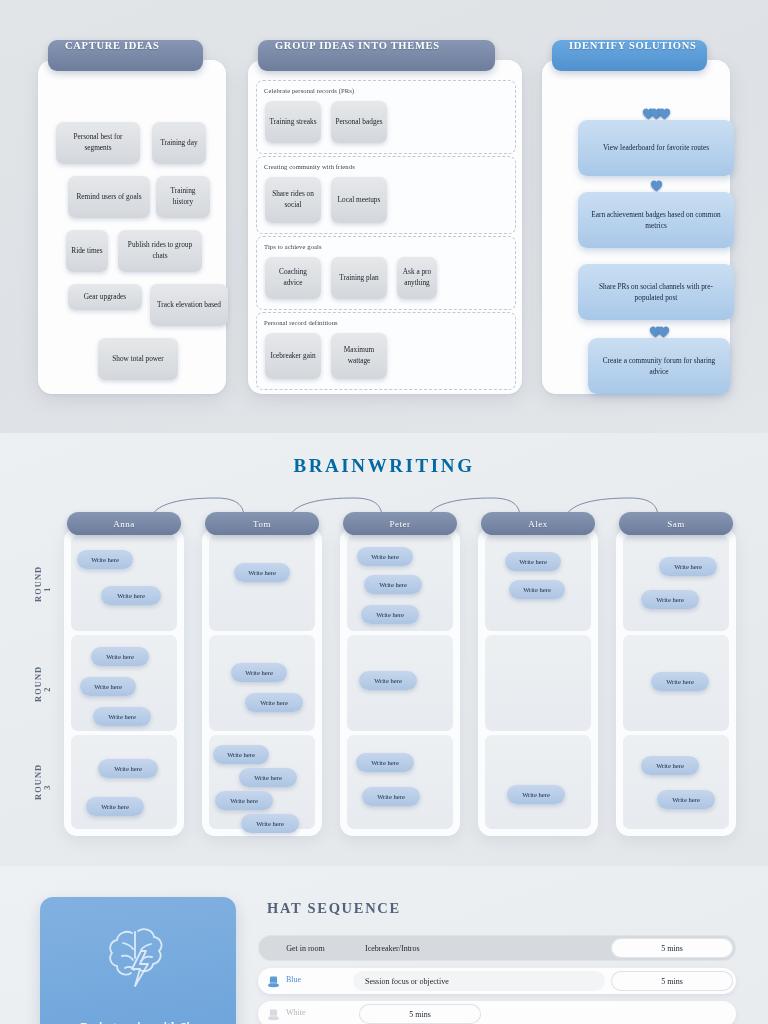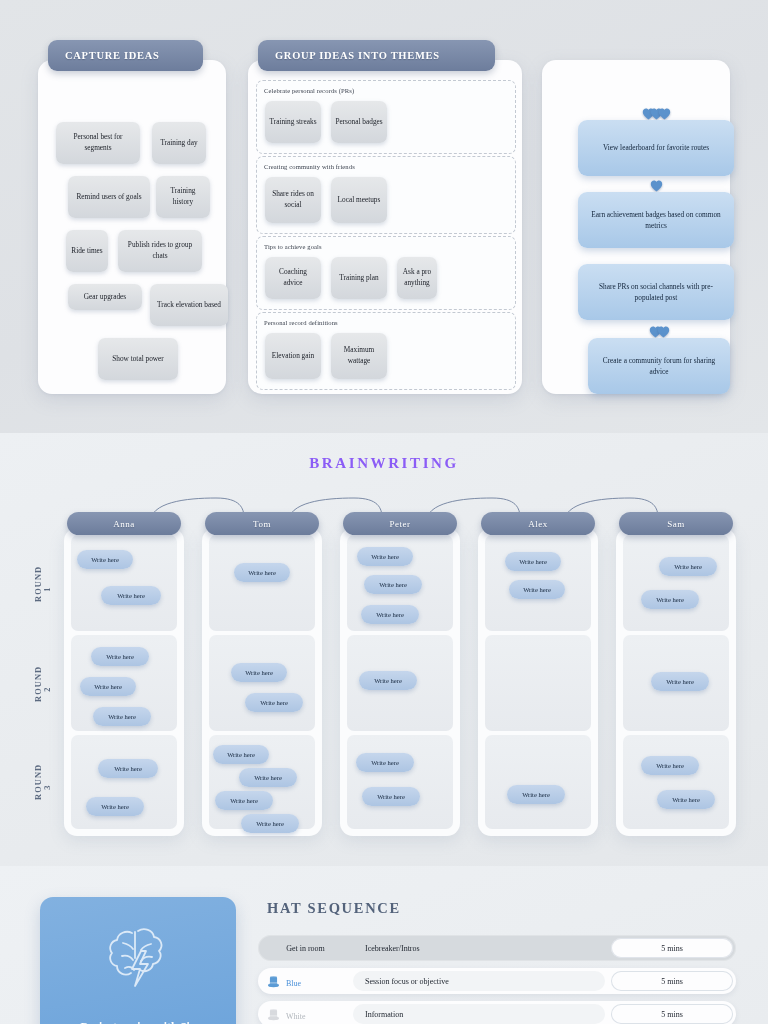--- a/index.html
+++ b/index.html
@@ -18,21 +18,21 @@
 
   
   .panel{
     position:absolute;background:#fdfdfe;border-radius:14px;
     box-shadow:0 6px 18px rgba(120,135,160,.18), 0 1px 3px rgba(120,135,160,.12);
   }
   .panel-head{
     position:absolute;border-radius:9px;
     color:#fff;font-family:"Liberation Serif",serif;font-weight:bold;
     font-size:10.5px;letter-spacing:.7px;
-    display:flex;align-items:center;padding-left:17px;
+    display:flex;padding-left:17px;
     box-shadow:0 3px 7px rgba(90,105,130,.32);
     text-shadow:0 1px 1px rgba(40,55,80,.35);
   }
   .head-slate{background:linear-gradient(180deg,#8796b2 0%,#6d7d9c 100%);}
   .head-blue{background:linear-gradient(180deg,#6aa9e0 0%,#4f91cf 100%);}
 
   
   .idea{
     position:absolute;border-radius:7px;
     background:linear-gradient(180deg,#e6e8ea 0%,#d3d7dc 100%);
@@ -54,21 +54,21 @@
     display:flex;align-items:center;justify-content:center;text-align:center;
     font-size:7.3px;color:#12243a;line-height:1.55;padding:3px 9px;box-sizing:border-box;
   }
   .hearts{position:absolute;display:flex;}
   .heart{width:13px;height:12px;margin-left:-5px;filter:drop-shadow(0 1px 1px rgba(70,100,140,.45));}
   .heart:first-child{margin-left:0;}
 
   
   .bw-title{
     position:absolute;left:0;top:455px;width:768px;text-align:center;
-    font-size:15px;font-weight:bold;letter-spacing:2.6px;color:#8b5cf6;
+    font-size:19px;font-weight:bold;letter-spacing:2.6px;color:#0369a1;
     font-family:"Liberation Serif",serif;
   }
   .bw-name{
     position:absolute;height:23px;border-radius:12px;
     background:linear-gradient(180deg,#8796b2 0%,#6c7c9b 100%);
     box-shadow:0 3px 6px rgba(95,110,140,.35);
     color:#fff;font-size:9px;display:flex;align-items:center;justify-content:center;
     letter-spacing:.5px;z-index:6;text-shadow:0 1px 1px rgba(40,55,80,.3);
   }
   .bw-col{
@@ -110,21 +110,21 @@
   .hat-title{
     position:absolute;left:267px;top:900px;font-size:14.5px;font-weight:bold;
     letter-spacing:1.7px;color:#54637b;
   }
   .hat-row{
     position:absolute;left:258px;width:478px;height:26px;border-radius:13px;
     display:flex;align-items:center;box-sizing:border-box;
   }
   .hat-row.first{background:#d6dade;box-shadow:inset 0 0 0 1px rgba(255,255,255,.25);}
   .hat-row.plain{background:#fdfdfe;box-shadow:0 2px 5px rgba(130,145,170,.16);}
-  .hat-name{width:95px;display:flex;align-items:flex-end;padding-left:9px;box-sizing:border-box;font-size:8px;}
+  .hat-name{width:95px;display:flex;align-items:flex-start;padding-left:9px;box-sizing:border-box;font-size:8px;}
   .hat-name.centered{justify-content:center;padding-left:0;color:#1c222c;}
   .hat-icon{width:13px;height:13px;margin-right:6px;flex:none;}
   .hat-desc{
     flex:1;height:20px;border-radius:10px;background:#f2f4f6;
     display:flex;align-items:center;padding-left:12px;box-sizing:border-box;
     font-size:8px;color:#1c222c;
   }
   .hat-row.first .hat-desc{background:transparent;}
   .hat-time{
     width:122px;height:20px;margin:0 3px 0 6px;border-radius:10px;background:#fdfdfe;
@@ -172,26 +172,29 @@
         <div class="idea" style="left: 74px; top: 20px; width: 56px; height: 46px;">Local meetups</div>
       </div>
       <div class="grp" style="left: 256px; top: 236px; width: 258px; height: 72px;">
         <div class="grp-lbl">Tips to achieve goals</div>
         <div class="idea" style="left: 8px; top: 20px; width: 56px; height: 42px;">Coaching advice</div>
         <div class="idea" style="left: 74px; top: 20px; width: 56px; height: 42px;">Training plan</div>
         <div class="idea" style="left: 140px; top: 20px; width: 40px; height: 42px;">Ask a pro anything</div>
       </div>
       <div class="grp" style="left: 256px; top: 312px; width: 258px; height: 76px;">
         <div class="grp-lbl">Personal record definitions</div>
-        <div class="idea" style="left: 8px; top: 20px; width: 56px; height: 46px;">Elevation gain</div>
+        <div class="idea" style="left: 8px; top: 20px; width: 56px; height: 46px;">Icebreaker gain</div>
         <div class="idea" style="left: 74px; top: 20px; width: 56px; height: 46px;">Maximum wattage</div>
       </div>
     </div>
 
   <div class="panel" style="left:542px;top:60px;width:188px;height:334px;"></div>
+  <div class="panel-head head-blue" style="left:552px;top:40px;width:138px;height:31px;">
+    <span>IDENTIFY SOLUTIONS</span>
+  </div>
   <div id="solutions">
       <div class="hearts" style="left: 642px; top: 108px;">
         <svg class="heart" viewBox="0 0 24 22">
           <path d="M12 21C12 21 1.5 14 1.5 7.2C1.5 3.5 4.3 1 7.4 1C9.6 1 11.2 2.2 12 3.6C12.8 2.2 14.4 1 16.6 1C19.7 1 22.5 3.5 22.5 7.2C22.5 14 12 21 12 21Z" fill="#5b92cc"></path>
         </svg>
         <svg class="heart" viewBox="0 0 24 22">
           <path d="M12 21C12 21 1.5 14 1.5 7.2C1.5 3.5 4.3 1 7.4 1C9.6 1 11.2 2.2 12 3.6C12.8 2.2 14.4 1 16.6 1C19.7 1 22.5 3.5 22.5 7.2C22.5 14 12 21 12 21Z" fill="#5b92cc"></path>
         </svg>
         <svg class="heart" viewBox="0 0 24 22">
           <path d="M12 21C12 21 1.5 14 1.5 7.2C1.5 3.5 4.3 1 7.4 1C9.6 1 11.2 2.2 12 3.6C12.8 2.2 14.4 1 16.6 1C19.7 1 22.5 3.5 22.5 7.2C22.5 14 12 21 12 21Z" fill="#5b92cc"></path>
@@ -359,18 +362,17 @@
         <div class="hat-name">
           <svg class="hat-icon" viewBox="0 0 24 24">
             <ellipse cx="12" cy="19.4" rx="10" ry="3.1" fill="#d8dade"></ellipse>
             <ellipse cx="12" cy="18.4" rx="10" ry="3.1" fill="#d8dade" opacity=".75"></ellipse>
             <rect x="5.4" y="4" width="13.2" height="14.5" rx="1.6" fill="#d8dade"></rect>
             <ellipse cx="12" cy="4.3" rx="6.6" ry="1.9" fill="#d8dade" opacity=".8"></ellipse>
             <rect x="5.4" y="13.2" width="13.2" height="2.6" fill="#ffffff" opacity=".35"></rect>
           </svg>
           <span style="color: rgb(178, 183, 189);">White</span>
         </div>
-        <div class="hat-desc">Information</div>
         <div class="hat-time">5 mins</div>
       </div>
     </div>
 
 </div>
 
 </body></html>

